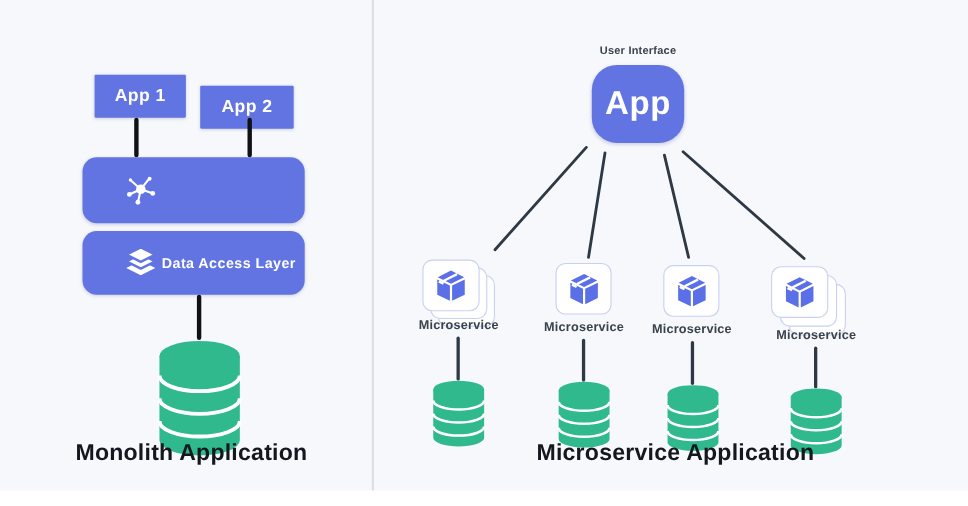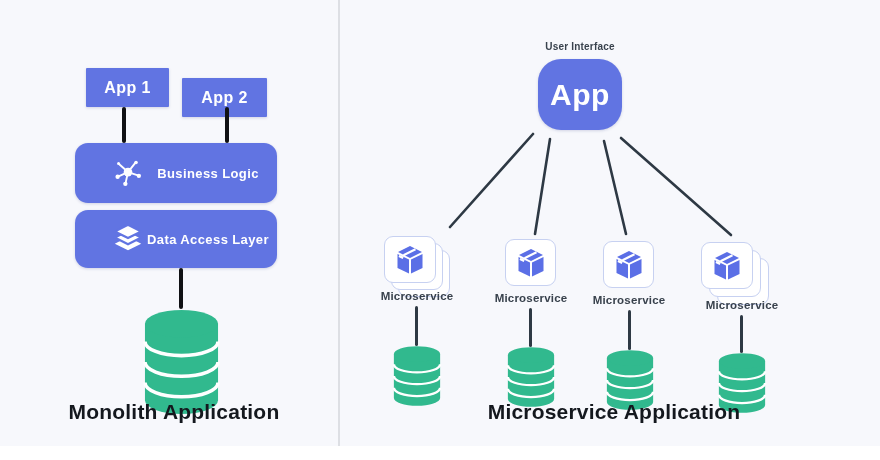--- a/index.html
+++ b/index.html
@@ -63,21 +63,20 @@
             <line x1="18" y1="17" x2="9" y2="9"></line>
           </g>
           <circle cx="18" cy="17" r="4.6" stroke="none"></circle>
           <circle cx="7" cy="22" r="2.3" stroke="none"></circle>
           <circle cx="15.2" cy="29.5" r="2.3" stroke="none"></circle>
           <circle cx="29.5" cy="21" r="2.3" stroke="none"></circle>
           <circle cx="26.5" cy="6.8" r="1.9" stroke="none"></circle>
           <circle cx="8" cy="8" r="1.6" stroke="none"></circle>
         </svg>
       </span>
-      <span class="lbl">Business Logic</span>
     </div>
 
     <div class="pbox layer-box" style="top:210px; height:58px;">
       <span class="icn">
         <svg viewBox="0 0 36 36">
           <polygon points="18,16 32,23 18,30 4,23" fill="#fff"></polygon>
           <polygon class="layers-sep" points="18,9.5 32,16.5 18,23.5 4,16.5" fill="#fff" stroke-width="2.4"></polygon>
           <polygon class="layers-sep" points="18,3 32,10 18,17 4,10" fill="#fff" stroke-width="2.4"></polygon>
         </svg>
       </span>

